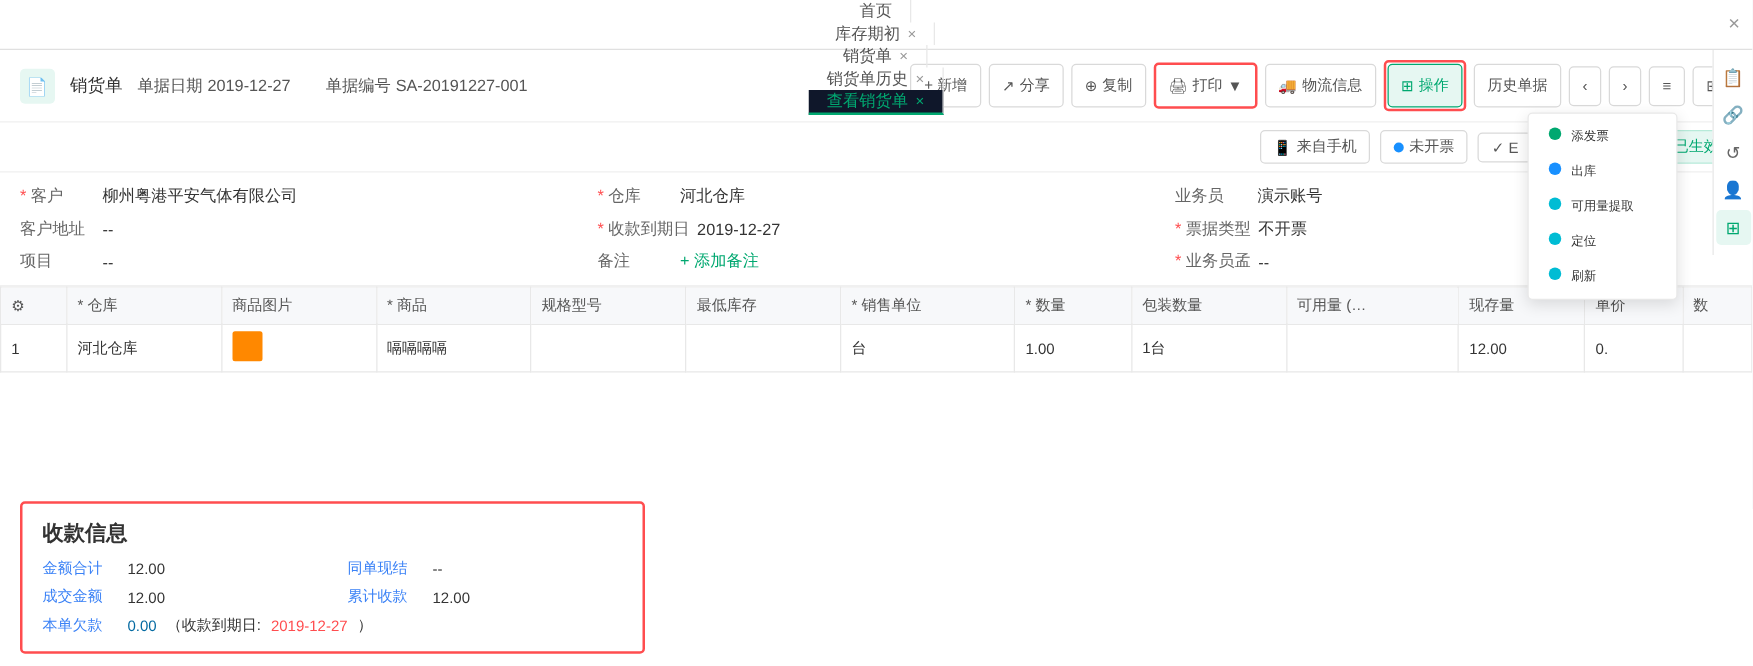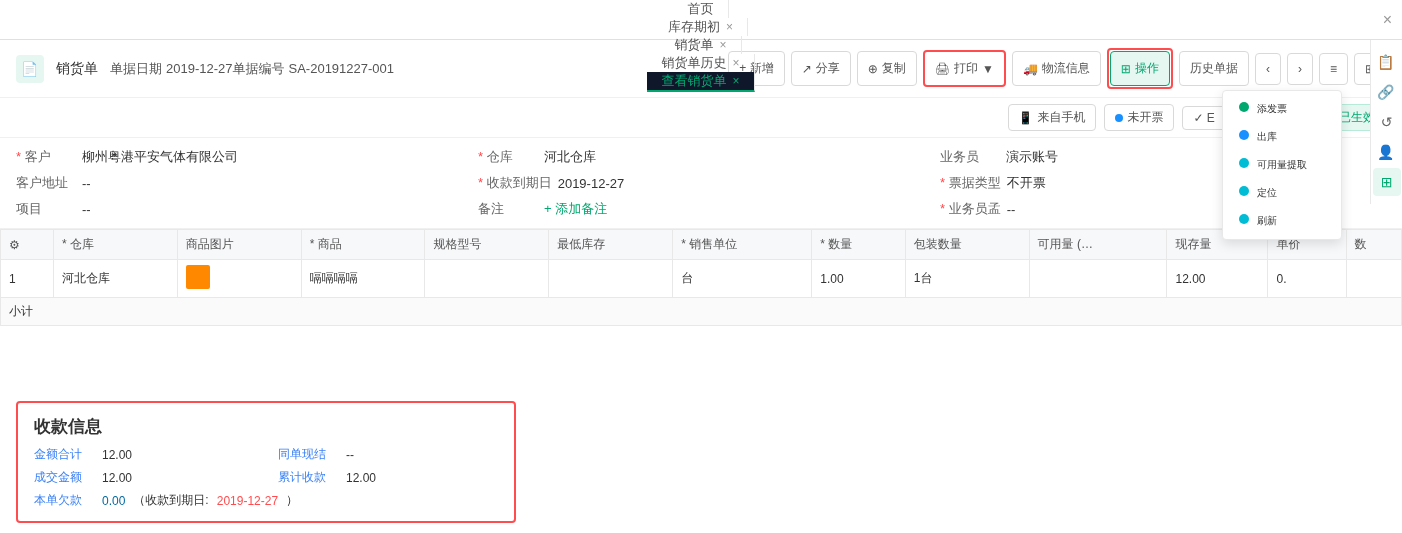--- a/index.html
+++ b/index.html
@@ -43,21 +43,21 @@
     }
     .doc-title-area {
       display: flex; align-items: center; gap: 12px; flex: 1;
     }
     .doc-icon {
       width: 28px; height: 28px; background: #e6f7f2;
       border-radius: 4px; display: flex; align-items: center; justify-content: center;
       color: #00a870; font-size: 14px;
     }
     .doc-type-label { font-size: 14px; font-weight: 500; color: #333; }
-    .doc-meta { display: flex; align-items: center; gap: 0; font-size: 13px; color: #555; }
+    .doc-meta { display: flex; align-items: center; gap: 28px; font-size: 13px; color: #555; }
     .doc-meta span { display: flex; align-items: center; gap: 4px; }
 
     
     .toolbar {
       display: flex; align-items: center; gap: 6px; margin-left: auto;
     }
     .toolbar-btn {
       display: flex; align-items: center; gap: 4px; padding: 8px 10px;
       border: 1px solid #d9d9d9; border-radius: 4px; cursor: pointer;
       font-size: 12px; color: #555; background: #fff;
@@ -356,23 +356,20 @@
             <td></td>
             <td></td>
             <td>台</td>
             <td>1.00</td>
             <td>1台</td>
             <td></td>
             <td>12.00</td>
             <td>0.</td>
             <td></td>
           </tr>
-          <tr class="subtotal-row">
-            <td colspan="13">小计</td>
-          </tr>
         </tbody>
       </table>
     </div>
 
     <div class="payment-box">
       <div class="payment-title">收款信息</div>
       <div class="payment-grid">
         <div class="payment-item">
           <span class="payment-label">金额合计</span>
           <span class="payment-val">12.00</span>

